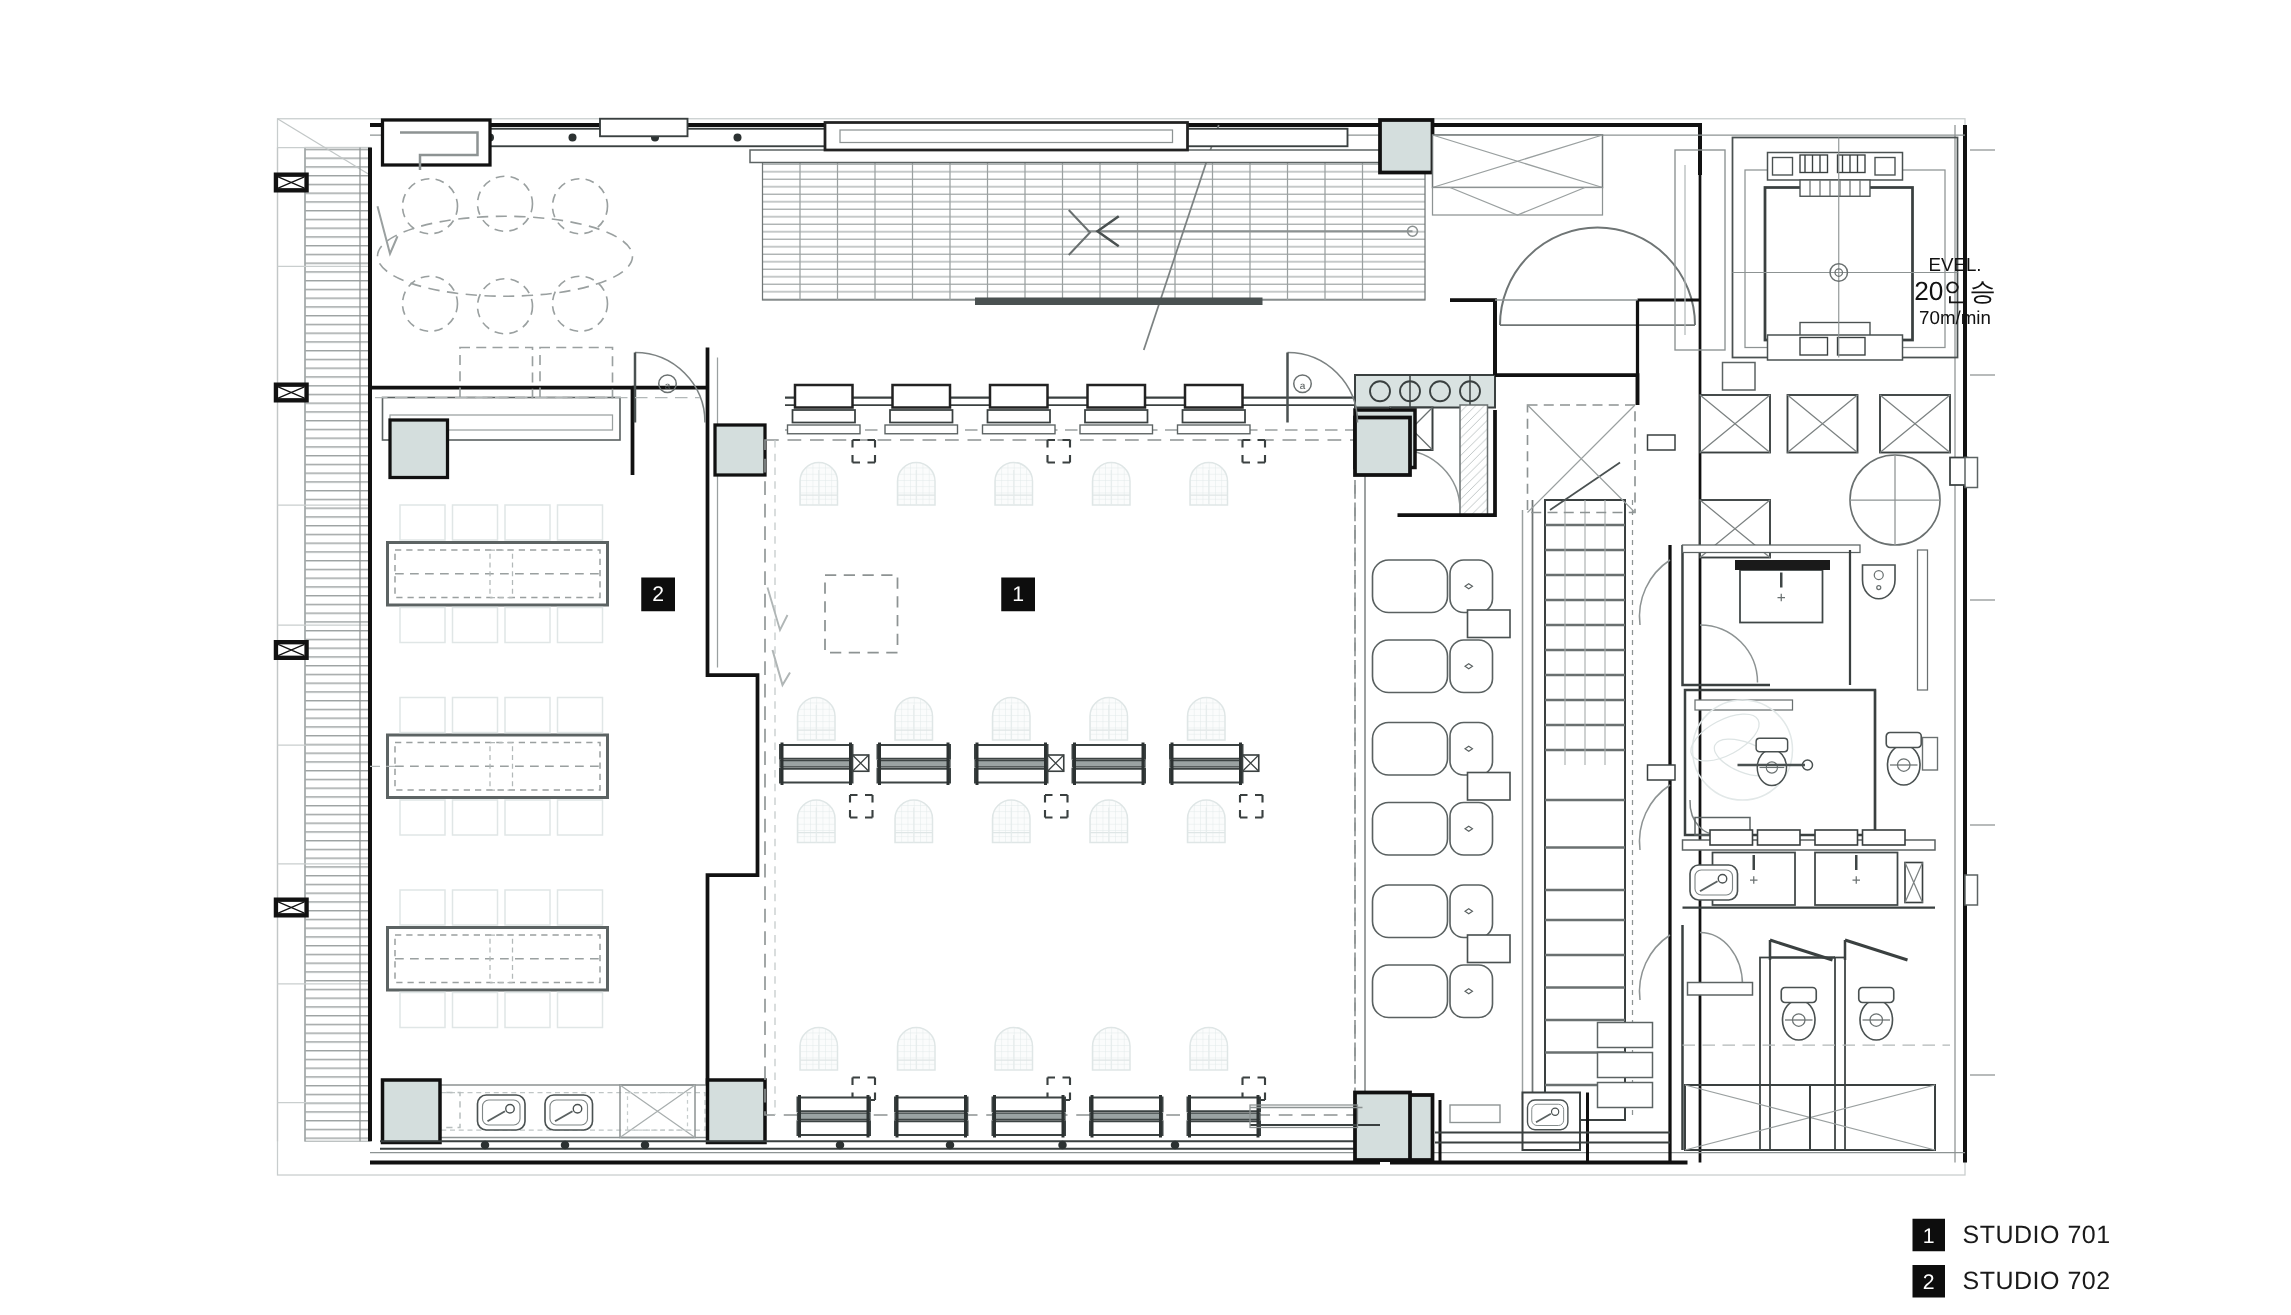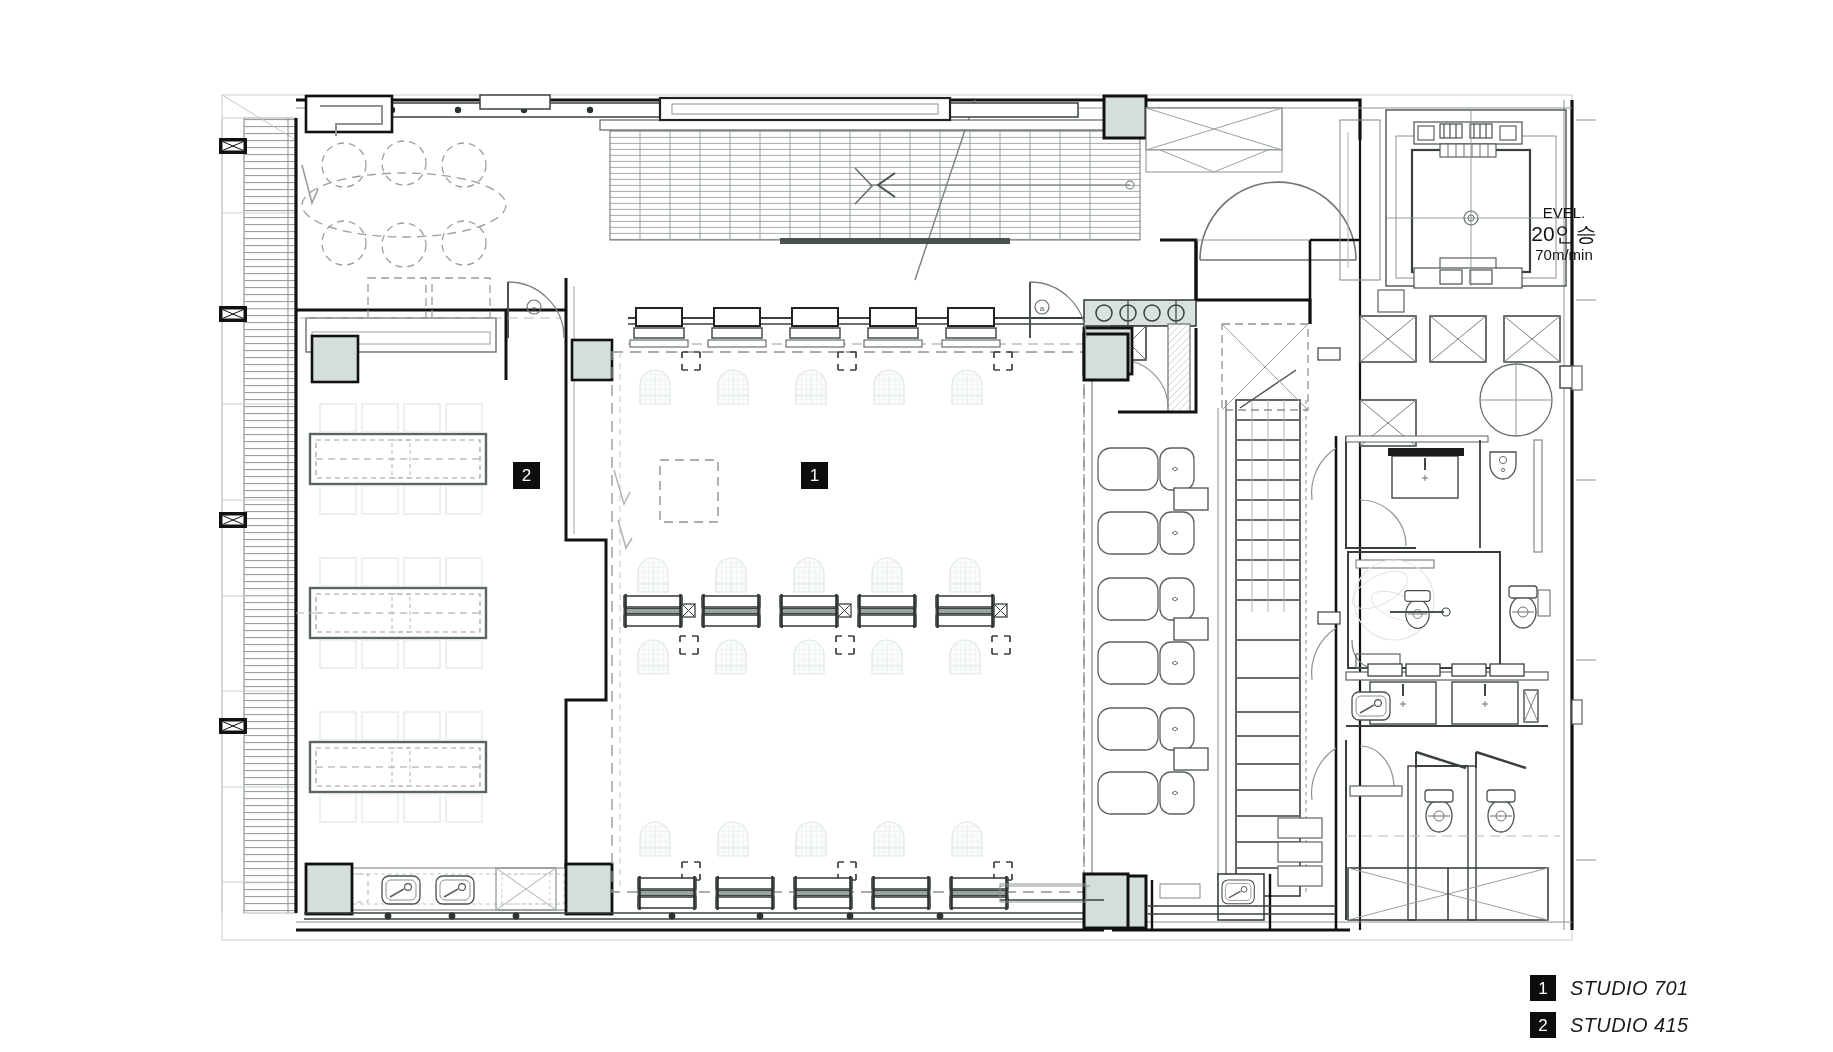--- a/index.html
+++ b/index.html
@@ -16,21 +16,21 @@
   #legend{
     position:absolute; left:1530px; top:975px;
     display:flex; flex-direction:column; gap:11px;
   }
   .legend-row{display:flex;align-items:center;gap:14px;}
   .legend-badge{
     width:26px;height:26px;background:#0d0d0d;color:#fff;
     display:flex;align-items:center;justify-content:center;
     font-size:17px;line-height:1;font-weight:400;
   }
-  .legend-label{font-size:20px;color:#1a1a1a;letter-spacing:.4px;white-space:nowrap;font-style:italic;}
+  .legend-label{font-size:20px;color:#1a1a1a;letter-spacing:.4px;white-space:nowrap;}
 
   
   .room-tag{
     position:absolute;width:27px;height:27px;background:#0d0d0d;color:#fff;
     display:flex;align-items:center;justify-content:center;
     font-size:17px;line-height:1;
   }
   #tag-702{left:513px;top:462px;}
   #tag-701{left:801px;top:462px;}
 
@@ -862,17 +862,17 @@
     <div class="l3">70m/min</div>
   </div>
 
   <div id="legend">
     <div class="legend-row">
       <div class="legend-badge">1</div>
       <div class="legend-label">STUDIO 701</div>
     </div>
     <div class="legend-row">
       <div class="legend-badge">2</div>
-      <div class="legend-label">STUDIO 415</div>
+      <div class="legend-label">STUDIO 702</div>
     </div>
   </div>
 
 </div>
 
 </body></html>

